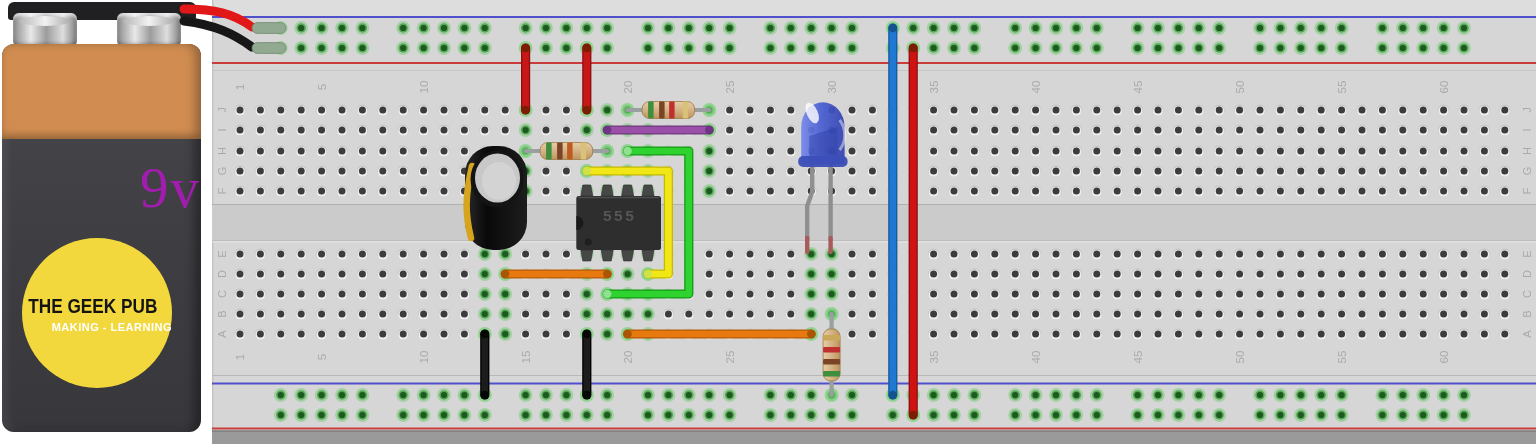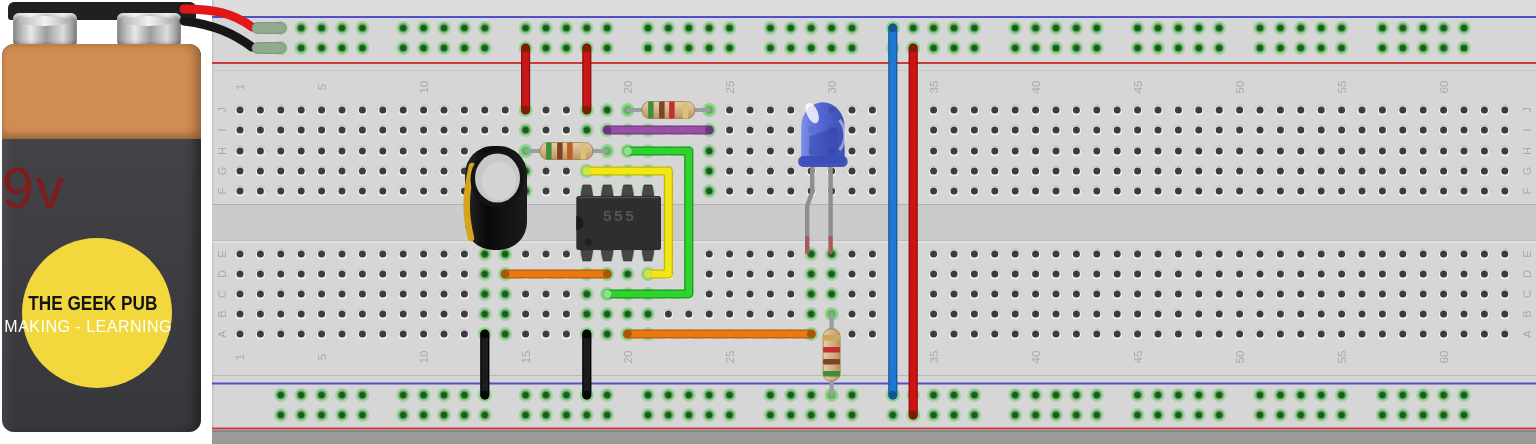--- a/index.html
+++ b/index.html
@@ -11,26 +11,26 @@
     background:linear-gradient(90deg,#8a8a8a 0%,#e9e9e9 28%,#9c9c9c 52%,#dedede 78%,#7d7d7d 100%);
     box-shadow:inset 0 3px 3px rgba(255,255,255,.6), inset 0 -3px 4px rgba(0,0,0,.35);}
   .bat-nut.n1{left:13px;} .bat-nut.n2{left:117px;}
   .bat-nut .nut-top{position:absolute;left:6px;top:3px;right:6px;height:10px;border-radius:50%;
     background:linear-gradient(90deg,#b5b5b5,#f2f2f2,#aaaaaa);}
   .bat-body{position:absolute;left:2px;top:44px;width:199px;height:388px;border-radius:12px;
     background:linear-gradient(180deg,#47474c 0%,#3d3d41 60%,#38383c 100%);
     box-shadow:inset -7px 0 10px rgba(0,0,0,.35), inset 5px 0 8px rgba(255,255,255,.07);}
   .bat-band{position:absolute;left:2px;top:44px;width:199px;height:95px;border-radius:12px 12px 0 0;
     background:#d18d51;box-shadow:inset 0 -5px 7px rgba(0,0,0,.18), inset -7px 0 10px rgba(0,0,0,.22);}
-  .bat-voltage{position:absolute;left:2px;top:155px;width:199px;text-align:left;
-    font-size:57px;color:#7f1d1d;letter-spacing:2px;}
+  .bat-voltage{position:absolute;left:2px;top:155px;width:199px;text-align:right;
+    font-size:57px;color:#a21caf;letter-spacing:2px;font-family:Liberation Serif, serif;}
   .bat-logo{position:absolute;left:22px;top:238px;width:150px;height:150px;border-radius:50%;
     background:#f2d83d;display:flex;flex-direction:column;align-items:flex-end;justify-content:center;}
   .logo-title{font-size:21px;font-weight:bold;color:#141414;transform:scaleX(.82);white-space:nowrap;}
-  .logo-sub{font-size:16px;font-weight:normal;color:#ffffff;letter-spacing:.5px;margin-top:3px;white-space:nowrap;}
+  .logo-sub{font-size:11px;font-weight:bold;color:#ffffff;letter-spacing:.5px;margin-top:3px;white-space:nowrap;}
   
   #board{position:absolute;left:0;top:0;z-index:2;}
 </style>
 </head>
 <body>
 
 <div id="canvas">
 
   <div class="battery">
     <div class="bat-cap"></div>

